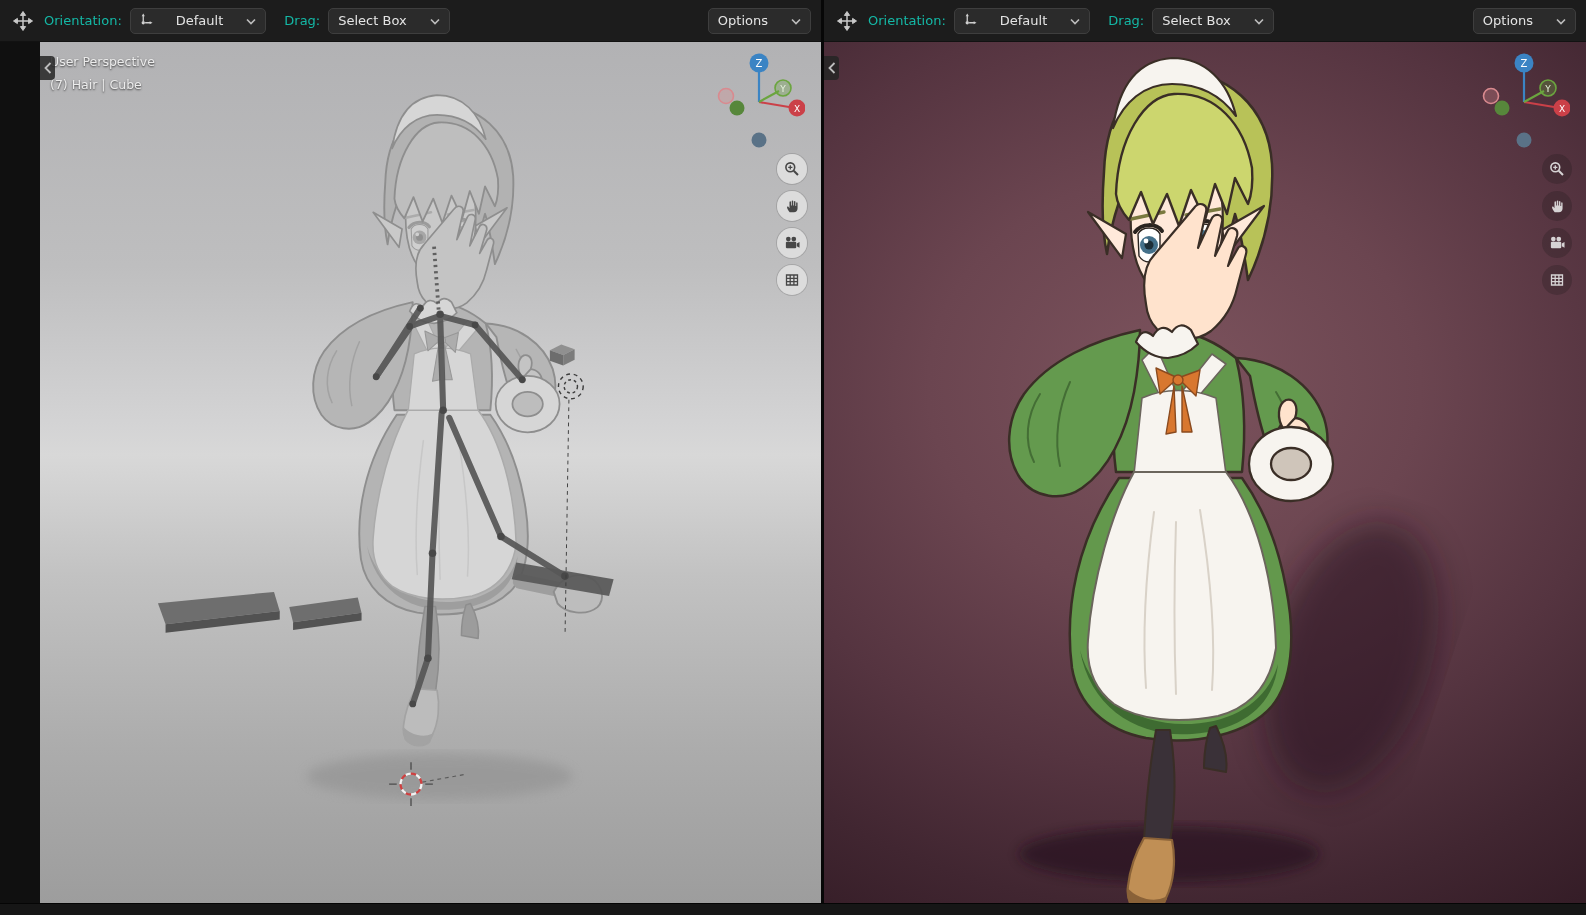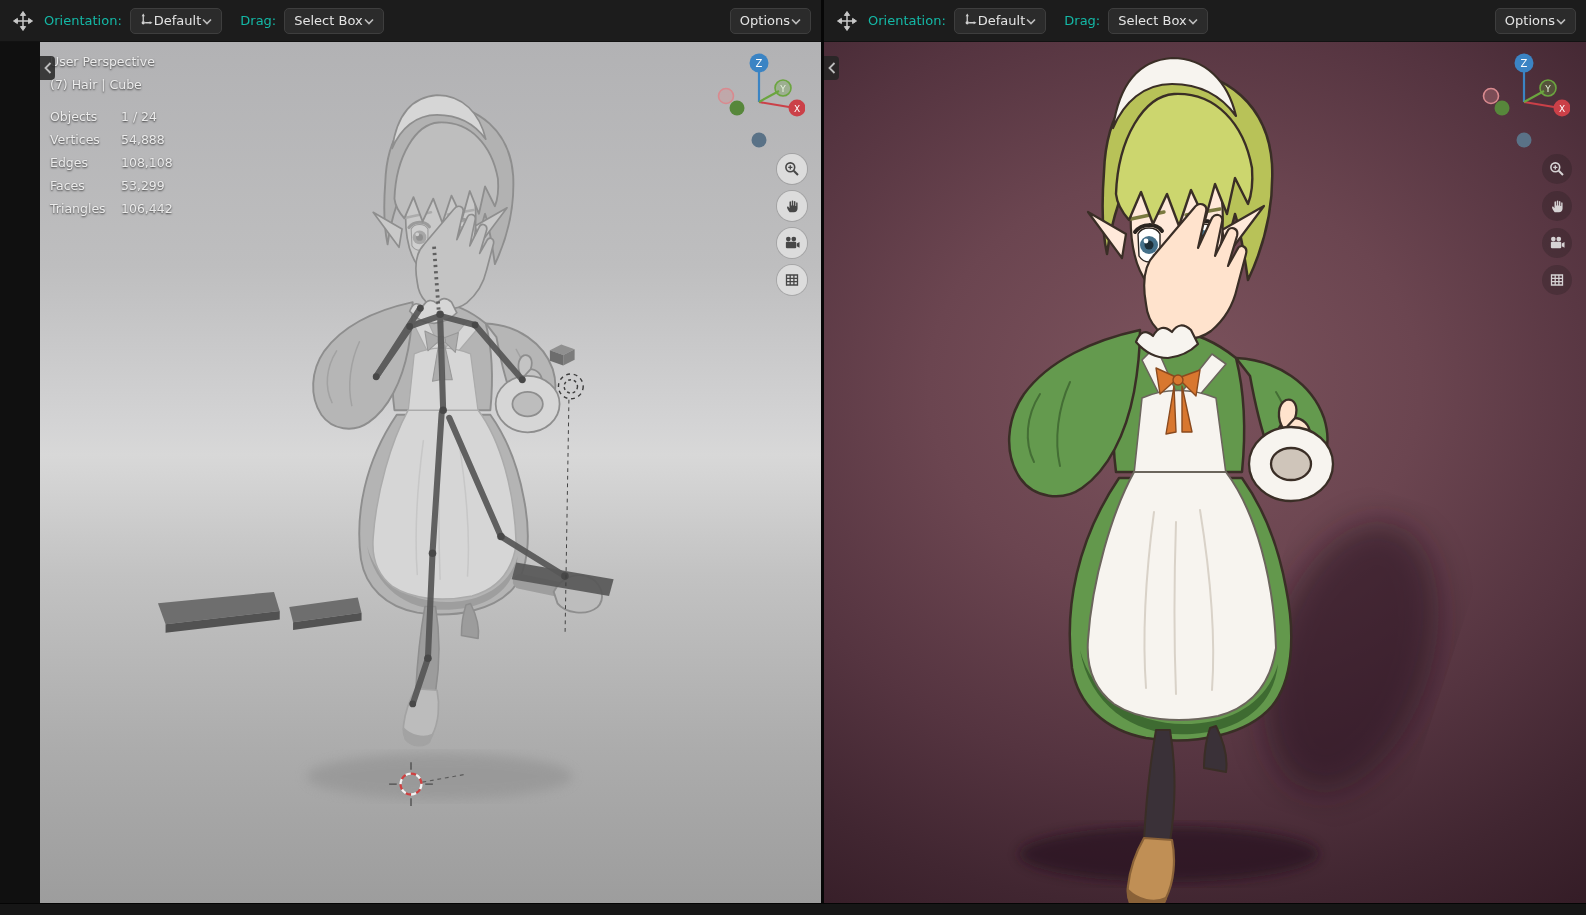--- a/index.html
+++ b/index.html
@@ -10,21 +10,21 @@
   .viewport { position:relative; height:100%; overflow:hidden; }
   .vp-left  { width:821px; }
   .divider  { width:3px; background:#070707; height:100%; }
   .vp-right { flex:1; }
 
   
   .vp-header { position:absolute; top:0; left:0; right:0; height:42px; background:#1c1c1c;
     border-bottom:1px solid #121212; display:flex; align-items:center; padding:0 10px; gap:8px; z-index:6; }
   .hdr-label { color:#14b8a6; font-size:13px; white-space:nowrap; }
   .dropdown { height:26px; background:#2b2b2b; border:1px solid #3e3e3e; border-radius:5px;
-    display:flex; align-items:center; gap:1px; padding:0 9px; color:#e4e4e4; font-size:13px;
+    display:flex; align-items:center; gap:23px; padding:0 9px; color:#e4e4e4; font-size:13px;
     cursor:pointer; white-space:nowrap; }
   .tool-move { width:26px; height:26px; display:flex; align-items:center; justify-content:center;
     border-radius:4px; cursor:pointer; }
   .spacer { flex:1; }
 
   
   .canvas { position:absolute; top:42px; left:0; right:0; height:861px; }
   .canvas-left { background:linear-gradient(180deg,#b2b2b4 0%,#bebebf 26%,#d3d3d4 44%,#d8d8d8 48%,#c2c2c2 62%,#acacac 82%,#9d9d9d 100%);margin-left:40px; }
   .canvas-right { background:radial-gradient(ellipse 95% 72% at 46% 40%, #7c535d 0%, #6b4550 34%, #553440 62%, #412631 84%, #351d27 100%); }
   .art { position:absolute; inset:0; width:100%; height:100%; }
@@ -268,32 +268,20 @@
 
       <div class="panel-toggle">
         <svg width="8" height="12" viewBox="0 0 8 12">
             <path d="M6.5 1 L1.5 6 L6.5 11" stroke="#bdbdbd" stroke-width="1.8" fill="none"></path>
           </svg>
       </div>
 
       <div class="vp-overlay">
         <div class="line">User Perspective</div>
         <div class="line">(7) Hair | Cube</div>
-        <div class="stats">
-          <span>Objects</span>
-            <span>1 / 24</span>
-          <span>Vertices</span>
-            <span>54,888</span>
-          <span>Edges</span>
-            <span>108,108</span>
-          <span>Faces</span>
-            <span>53,299</span>
-          <span>Triangles</span>
-            <span>106,442</span>
-        </div>
       </div>
 
       <svg class="nav-gizmo" width="92" height="100" viewBox="0 0 92 100">
         <g stroke-width="2.2" fill="none">
           <line x1="46" y1="52" x2="46" y2="20" stroke="#3b84c4"></line>
           <line x1="46" y1="52" x2="76" y2="57" stroke="#cb4048"></line>
           <line x1="46" y1="52" x2="66" y2="41" stroke="#6ba53f"></line>
         </g>
         <circle cx="46" cy="13" r="9.5" fill="#3b84c4"></circle>
         <text x="46" y="16.5" text-anchor="middle" font-size="10" fill="#fff">Z</text>

